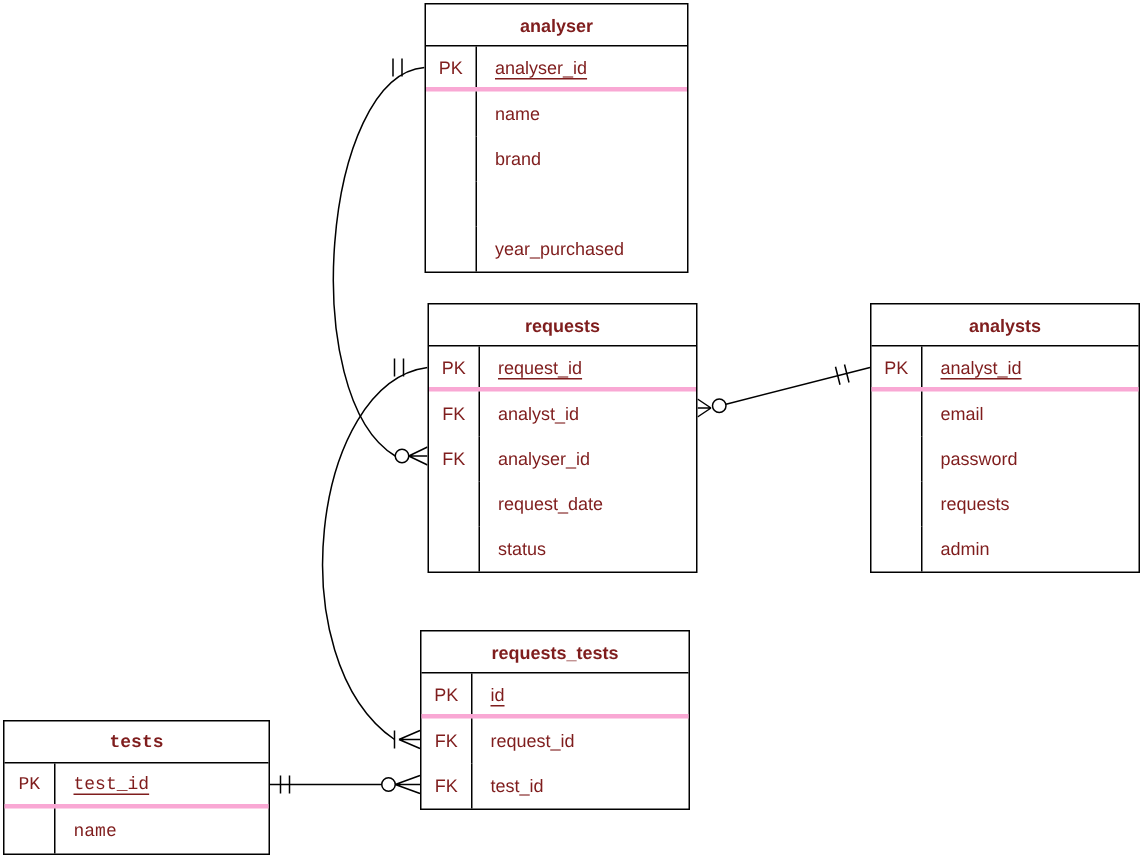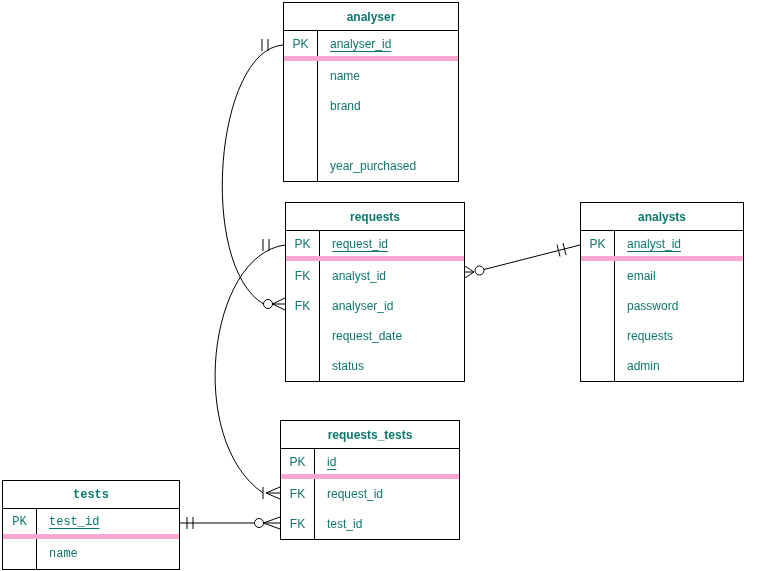--- a/index.html
+++ b/index.html
@@ -1,39 +1,39 @@
 <!DOCTYPE html>
 <html><head>
 <meta charset="utf-8">
 <style>
   html,body{margin:0;padding:0;background:#ffffff;}
   .canvas{
     position:relative;width:761px;height:571px;background:#ffffff;
-    font-family:"Liberation Sans",sans-serif;color:#0f766e;overflow:hidden;
+    font-family:"Liberation Sans",sans-serif;color:#7f1d1d;overflow:hidden;
   }
   svg.connectors{position:absolute;left:0;top:0;}
   .entity{
     position:absolute;background:#ffffff;border:1px solid #000000;
     box-sizing:border-box;font-size:12px;z-index:2;
   }
   .ent-header{
     height:28px;border-bottom:1px solid #000000;box-sizing:border-box;
     display:flex;align-items:center;justify-content:center;font-weight:bold;
   }
   .ent-row{height:30px;display:flex;align-items:stretch;box-sizing:border-box;}
-  .pk-row{border-bottom:5px solid #f9a8d4;}
+  .pk-row{border-bottom:3px solid #f9a8d4;}
   .key{
     width:34px;flex:none;border-right:1px solid #000000;box-sizing:border-box;
     display:flex;align-items:center;justify-content:center;
   }
   .field{flex:1;display:flex;align-items:center;padding-left:12px;white-space:nowrap;}
   .u{text-decoration:underline;text-underline-offset:3px;}
   .e-analyser{left:283px;top:2px;width:176px;}
   .e-requests{left:285px;top:202px;width:180px;}
-  .e-analysts{left:580px;top:202px;width:164px;}
+  .e-analysts{left:580px;top:202px;width:180px;}
   .e-requests-tests{left:280px;top:420px;width:180px;}
   .e-tests{left:2px;top:480px;width:178px;font-family:Liberation Mono, monospace;}
 </style>
 </head>
 <body>
 
 <div class="canvas">
 
   <svg class="connectors" width="761" height="571" viewBox="0 0 761 571" fill="none" stroke="#000000" stroke-width="1">
 

